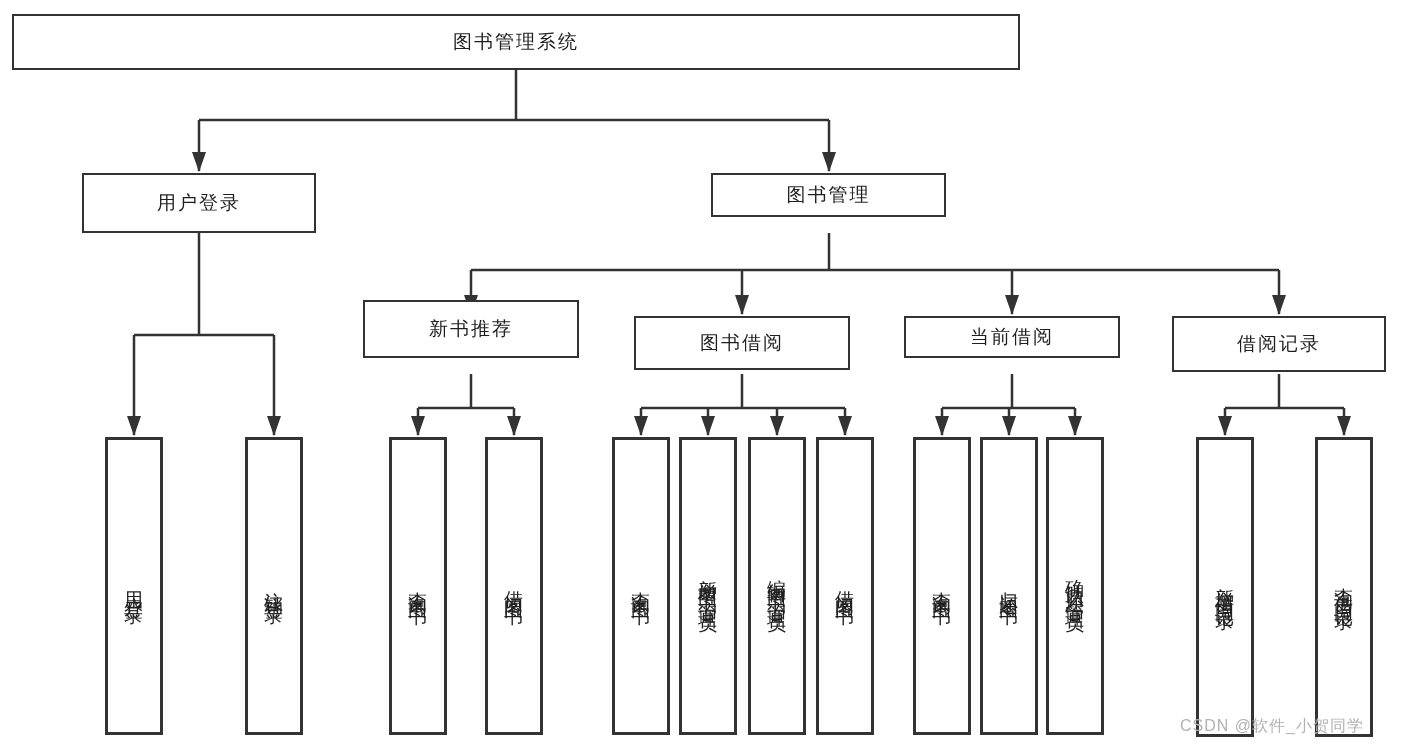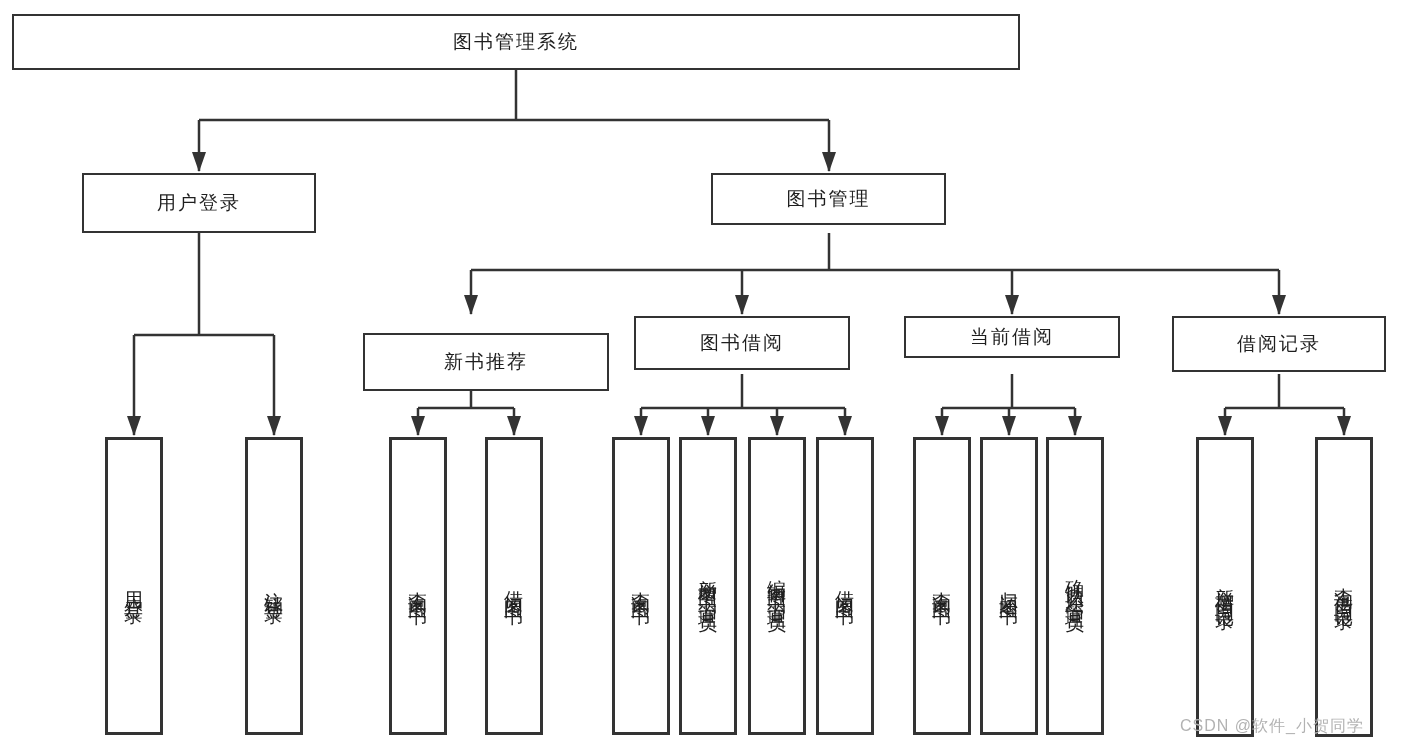--- a/index.html
+++ b/index.html
@@ -96,23 +96,23 @@
       <line x1="1279" y1="374" x2="1279" y2="408"></line>
       <line x1="1225" y1="408" x2="1344" y2="408"></line>
       <line x1="1225" y1="408" x2="1225" y2="435" marker-end="url(#arr)"></line>
       <line x1="1344" y1="408" x2="1344" y2="435" marker-end="url(#arr)"></line>
     </g>
   </svg>
 
   <div class="node" style="left:12px;top:14px;width:1008px;height:56px;">图书管理系统</div>
 
   <div class="node" style="left:82px;top:173px;width:234px;height:60px;">用户登录</div>
-  <div class="node" style="left:711px;top:173px;width:235px;height:52px;">图书管理</div>
+  <div class="node" style="left:711px;top:173px;width:235px;height:44px;">图书管理</div>
 
-  <div class="node" style="left:363px;top:333px;width:246px;height:58px;">新书推荐</div>
+  <div class="node" style="left:363px;top:300px;width:216px;height:58px;">新书推荐</div>
   <div class="node" style="left:634px;top:316px;width:216px;height:54px;">图书借阅</div>
   <div class="node" style="left:904px;top:316px;width:216px;height:42px;">当前借阅</div>
   <div class="node" style="left:1172px;top:316px;width:214px;height:56px;">借阅记录</div>
 
   <div class="node leaf" style="left:105px;top:437px;width:58px;height:298px;">用户登录</div>
   <div class="node leaf" style="left:245px;top:437px;width:58px;height:298px;">注销登录</div>
 
   <div class="node leaf" style="left:389px;top:437px;width:58px;height:298px;">查询图书</div>
   <div class="node leaf" style="left:485px;top:437px;width:58px;height:298px;">借阅图书</div>
 

